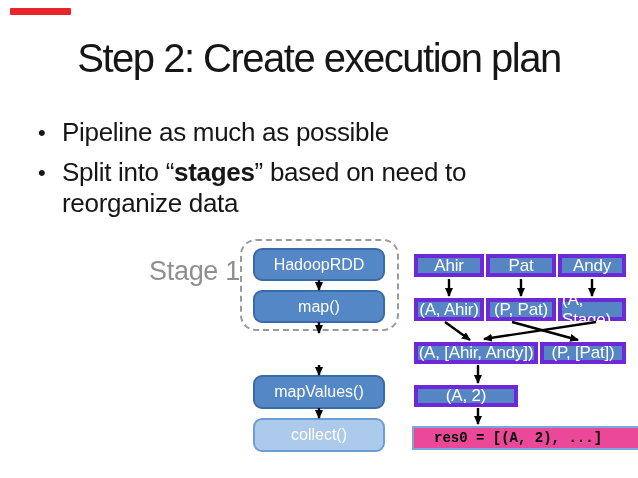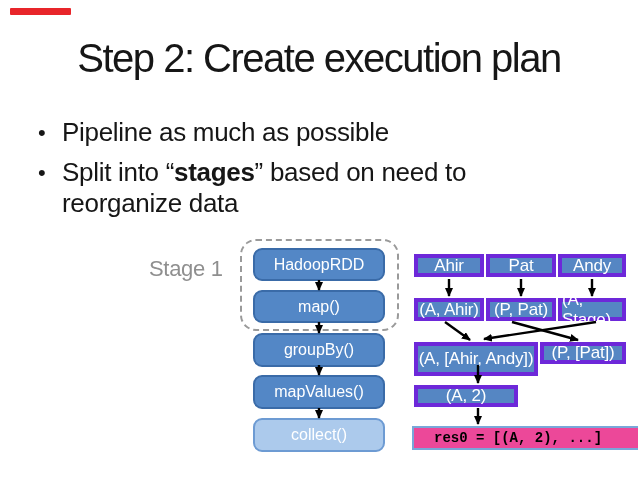--- a/index.html
+++ b/index.html
@@ -31,21 +31,21 @@
     margin-bottom:9px;
   }
   .bullet .dot{
     width:24px;flex:0 0 24px;
     font-size:22px;line-height:31px;
   }
   .bullet .btext{max-width:432px;}
   .bullet .btext b{font-weight:700;}
   .stage-label{
     position:absolute;left:149px;top:256px;
-    font-size:22px;letter-spacing:-0.3px;
+    font-size:27px;letter-spacing:-0.3px;
   }
   .stage-outline{
     position:absolute;left:240px;top:239px;width:155px;height:88px;
     border:2px dashed #9a9a9a;border-radius:16px;
   }
   .pbox{
     position:absolute;left:253px;width:128px;
     border-radius:9px;
     color:#fff;font-size:16px;text-align:center;
     display:flex;align-items:center;justify-content:center;
@@ -87,33 +87,32 @@
       <span class="btext"><span>Split into “</span><b>stages</b><span>” based on need to reorganize data</span></span>
     </div>
   </div>
 
   <div class="stage-label" style="color:#8f8f8f;">Stage 1</div>
 
   <div class="stage-outline"></div>
 
   <div class="pbox dark" style="top:248px;height:29px;">HadoopRDD</div>
   <div class="pbox dark" style="top:290px;height:29px;">map()</div>
-  <div class="pbox dark" style="top:333px;height:30px;">groupBy()</div>
   <div class="pbox dark" style="top:375px;height:30px;">mapValues()</div>
   <div class="pbox light" style="top:418px;height:30px;">collect()</div>
 
   <div class="cell" style="left:414px;top:254px;width:70px;height:23px;">Ahir</div>
   <div class="cell" style="left:486px;top:254px;width:70px;height:23px;">Pat</div>
   <div class="cell" style="left:558px;top:254px;width:68px;height:23px;">Andy</div>
 
   <div class="cell" style="left:414px;top:298px;width:70px;height:23px;">(A, Ahir)</div>
   <div class="cell" style="left:486px;top:298px;width:70px;height:23px;">(P, Pat)</div>
   <div class="cell" style="left:558px;top:298px;width:68px;height:23px;">(A, Stage)</div>
 
-  <div class="cell" style="left:414px;top:342px;width:124px;height:34px;">(A, [Ahir, Andy])</div>
+  <div class="cell" style="left:414px;top:342px;width:124px;height:22px;">(A, [Ahir, Andy])</div>
   <div class="cell" style="left:540px;top:342px;width:86px;height:22px;">(P, [Pat])</div>
 
   <div class="cell" style="left:414px;top:385px;width:104px;height:22px;">(A, 2)</div>
 
   <div class="result-box">res0 = [(A, 2), ...]</div>
 
   <svg class="arrows" width="638" height="478" viewBox="0 0 638 478">
     <defs>
       <marker id="ah" markerUnits="userSpaceOnUse" markerWidth="9" markerHeight="8" refX="8" refY="4" orient="auto">
         <path d="M0,0 L9,4 L0,8 Z" fill="#000"></path>

